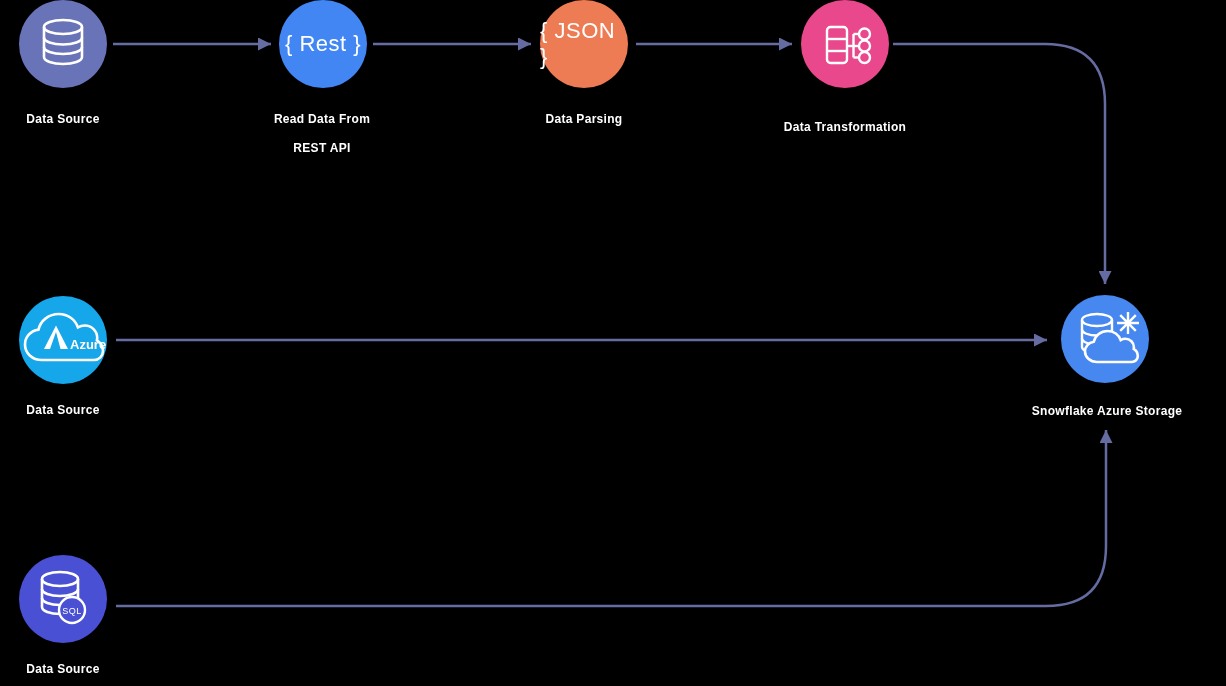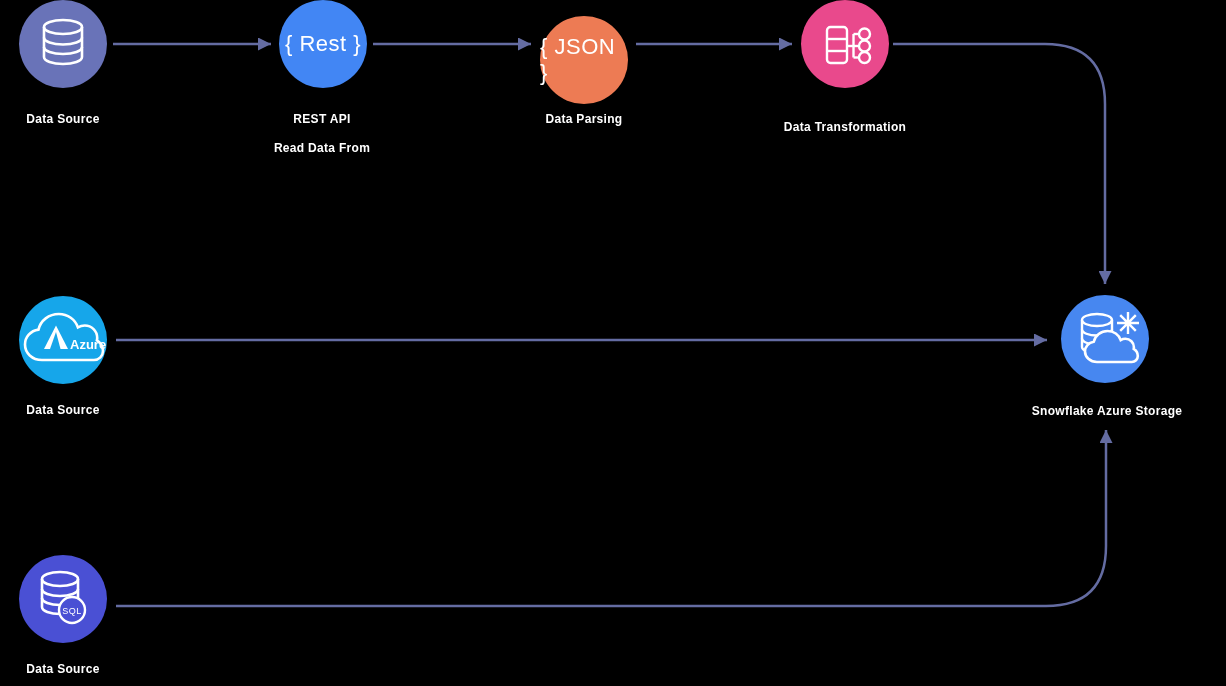--- a/index.html
+++ b/index.html
@@ -13,21 +13,21 @@
   .circle svg{display:block;}
   .circle-text{color:#fff;font-size:22px;font-weight:400;letter-spacing:0.5px;}
 
   .lbl{position:absolute;transform:translateX(-50%);color:#fff;font-weight:700;
        font-size:12px;letter-spacing:0.3px;text-align:center;white-space:nowrap;
        line-height:29px;}
 
   
   #c-source-db {left:19px;  top:0;     background:#6973B8;}
   #c-rest      {left:279px; top:0;     background:#4286F4;}
-  #c-json      {left:540px; top:16px;     background:#ED7B54;}
+  #c-json      {left:540px; top:0;     background:#ED7B54;}
   #c-transform {left:801px; top:0;     background:#E9498C;}
   #c-azure     {left:19px;  top:296px; background:#16A6EA;font-weight:bold;}
   #c-sql       {left:19px;  top:555px; background:#4A50D4;justify-content:flex-end;}
   #c-snowflake {left:1061px;top:295px; background:#4787F0;}
 
   
   #l-source-db {left:63px;  top:105px;}
   #l-rest      {left:322px; top:105px;}
   #l-json      {left:584px; top:105px;}
   #l-transform {left:845px; top:105px;margin-top:8px;}
@@ -65,22 +65,22 @@
         <path d="M25 47 A19 7 0 0 0 63 47"></path>
       </g>
     </svg>
   </div>
   <div class="lbl" id="l-source-db">Data Source</div>
 
   <div class="circle" id="c-rest">
     <span class="circle-text">{ Rest }</span>
   </div>
   <div class="lbl" id="l-rest">
+    <div>Read Data From</div>
     <div>REST API</div>
-    <div>Read Data From</div>
   </div>
 
   <div class="circle" id="c-json">
     <span class="circle-text">{ JSON }</span>
   </div>
   <div class="lbl" id="l-json">Data Parsing</div>
 
   <div class="circle" id="c-transform">
     <svg width="88" height="88" viewBox="0 0 88 88">
       <g stroke="#fff" stroke-width="2.4" fill="none">

